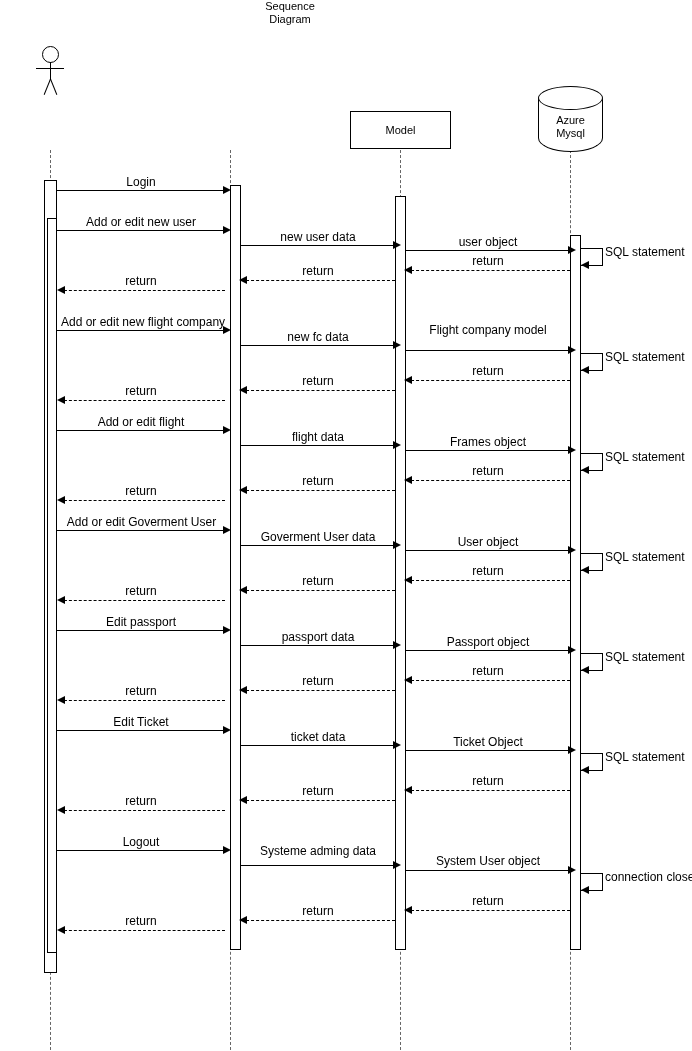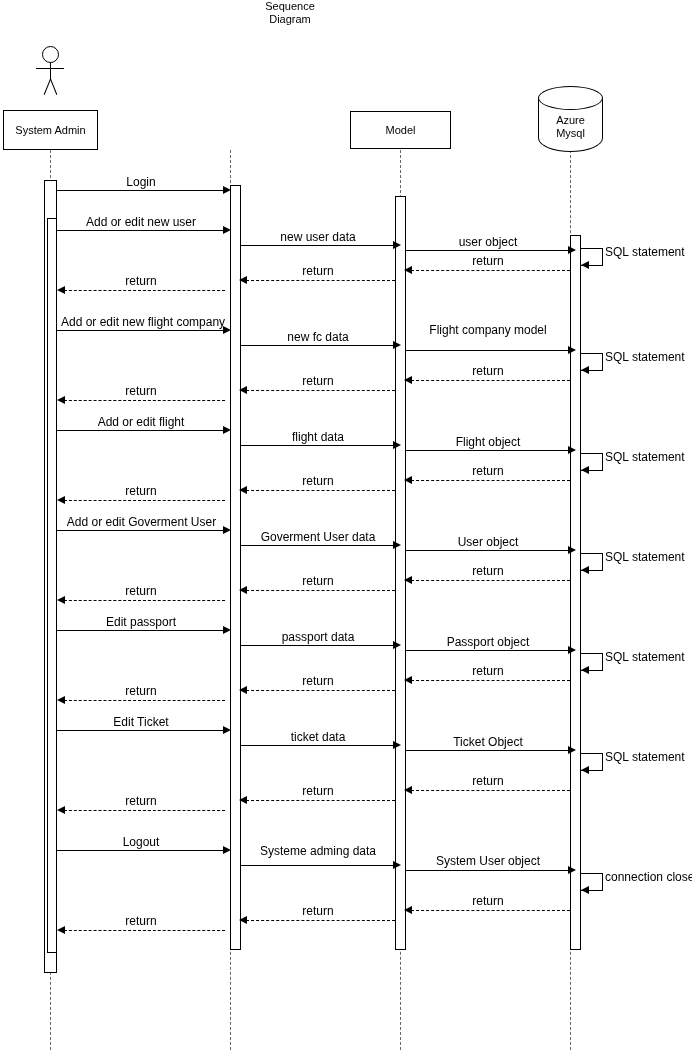--- a/index.html
+++ b/index.html
@@ -163,23 +163,20 @@
   <div class="lifeline" style="left:400px;top:150px;height:900px;"></div>
   <div class="lifeline" style="left:570px;top:150px;height:900px;"></div>
 
   <div class="actor" style="left:35px;top:46px;width:30px;height:52px;">
     <div class="head"></div>
     <div class="body"></div>
     <div class="arms"></div>
     <div class="leg-l"></div>
     <div class="leg-r"></div>
   </div>
-  <div class="lifeline-box" style="left:3px;top:110px;width:95px;height:40px;">
-    <span>System Admin</span>
-  </div>
 
 
   <div class="lifeline-box" style="left:350px;top:111px;width:101px;height:38px;text-align:right;">
     <span>Model</span>
   </div>
 
   <div class="db" style="left:538px;top:86px;width:65px;height:68px;">
     <div class="cyl-body"></div>
     <div class="cyl-top"></div>
     <div class="db-label">Azure
@@ -259,21 +256,21 @@
   <div class="msg" style="left:57px;top:430px;width:168px;"></div>
   <div class="arrowhead right" style="left:223px;top:426px;"></div>
   <div class="msg-label" style="left:71px;top:416px;width:140px;">Add or edit flight</div>
 
   <div class="msg" style="left:241px;top:445px;width:154px;"></div>
   <div class="arrowhead right" style="left:393px;top:441px;"></div>
   <div class="msg-label" style="left:248px;top:431px;width:140px;">flight data</div>
 
   <div class="msg" style="left:406px;top:450px;width:164px;"></div>
   <div class="arrowhead right" style="left:568px;top:446px;"></div>
-  <div class="msg-label" style="left:413px;top:436px;width:150px;">Flight object</div>
+  <div class="msg-label" style="left:413px;top:436px;width:150px;">Frames object</div>
 
   <div class="msg" style="left:581px;top:453px;width:22px;"></div>
   <div class="msg" style="left:581px;top:470px;width:22px;"></div>
   <div style="position:absolute;left:602px;top:453px;width:0;height:18px;border-left:1px solid #000;"></div>
   <div class="arrowhead left" style="left:581px;top:466px;"></div>
   <div class="msg-label" style="left:605px;top:451px;width:90px;text-align:left;">SQL statement</div>
 
   <div class="msg dashed" style="left:406px;top:480px;width:164px;"></div>
   <div class="arrowhead left" style="left:404px;top:476px;"></div>
   <div class="msg-label" style="left:413px;top:465px;width:150px;">return</div>

